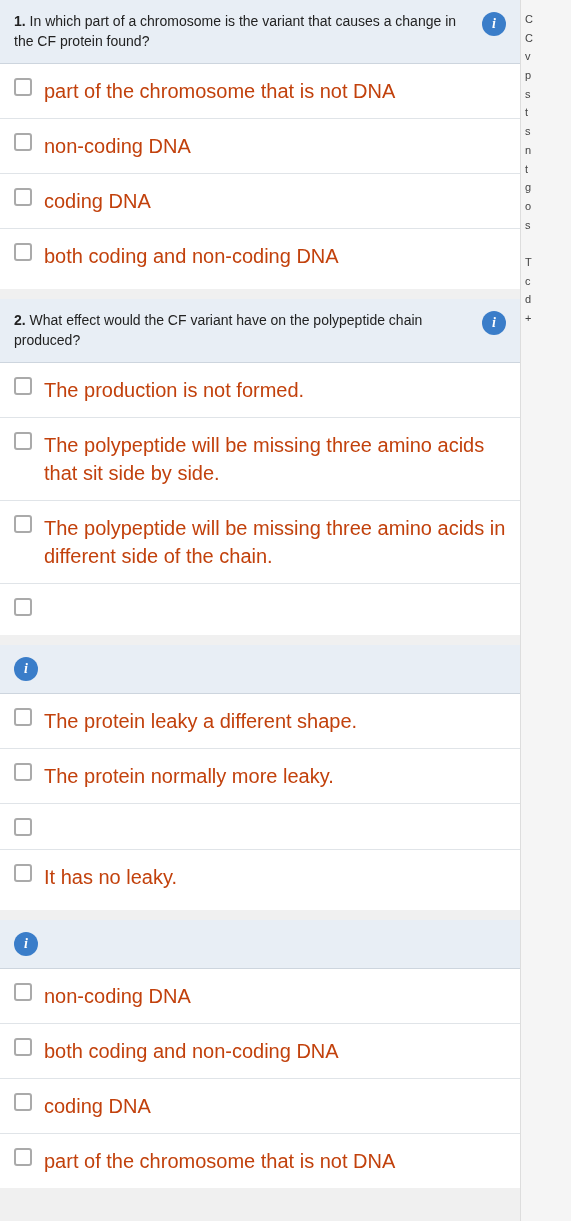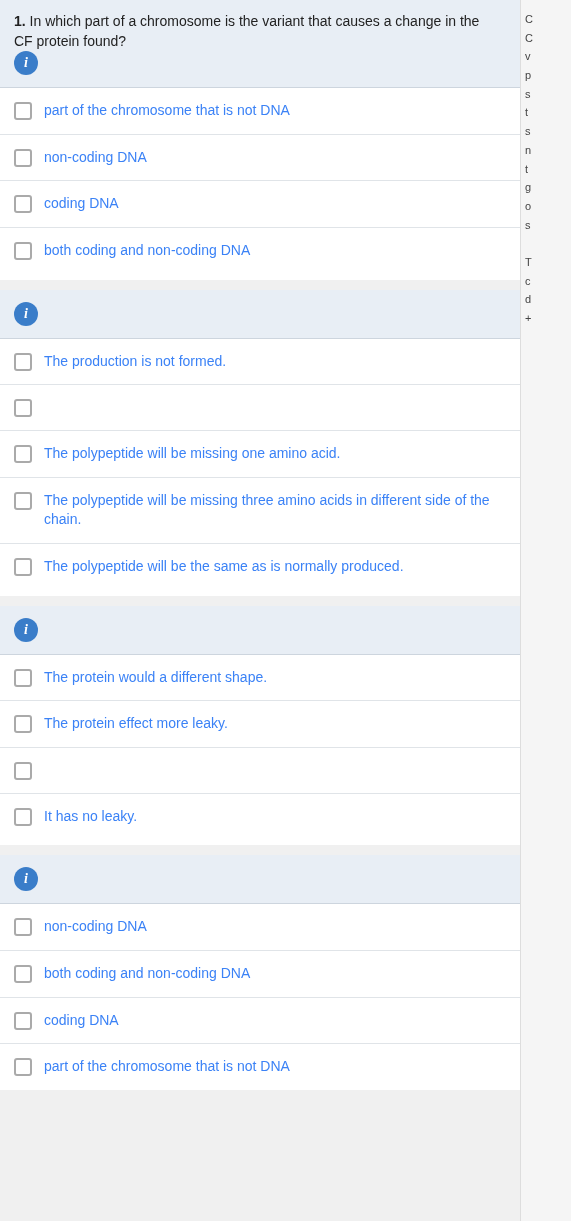--- a/index.html
+++ b/index.html
@@ -27,21 +27,20 @@
       margin-bottom: 6px;
     }
 
     .question-header {
       background: #e8eef5;
       padding: 12px 14px;
       display: flex;
       align-items: flex-start;
       justify-content: space-between;
       border-bottom: 1px solid #cdd5de;
-      flex-direction: column;
     }
 
     .question-text {
       font-size: 14px;
       color: #222;
       font-weight: 500;
       flex: 1;
       line-height: 1.4;
       padding-right: 8px;
     }
@@ -85,22 +84,22 @@
       height: 18px;
       border: 2px solid #aaa;
       border-radius: 3px;
       margin-right: 12px;
       flex-shrink: 0;
       margin-top: 1px;
       background: #fff;
     }
 
     .option-label {
-      font-size: 14px;
-      color: #3b82f6;
+      font-size: 20px;
+      color: #c2410c;
       line-height: 1.4;
     }
 
     .spacer {
       height: 10px;
       background: #f0f0f0;
     }
 
     .page-wrapper {
       position: relative;
@@ -145,54 +144,51 @@
           <span class="option-label">coding DNA</span>
         </div>
         <div class="option-row">
           <div class="checkbox"></div>
           <span class="option-label">both coding and non-coding DNA</span>
         </div>
       </div>
       <div class="spacer"></div>
       <div class="question-block">
         <div class="question-header">
+          <div class="question-text"><strong>2.</strong> What effect would the CF variant have on the polypeptide chain produced?</div>
           <div class="info-icon">i</div>
         </div>
         <div class="option-row">
           <div class="checkbox"></div>
           <span class="option-label">The production is not formed.</span>
         </div>
         <div class="option-row">
           <div class="checkbox"></div>
-        </div>
-        <div class="option-row">
-          <div class="checkbox"></div>
-          <span class="option-label">The polypeptide will be missing one amino acid.</span>
+          <span class="option-label">The polypeptide will be missing three amino acids that sit side by side.</span>
         </div>
         <div class="option-row">
           <div class="checkbox"></div>
           <span class="option-label">The polypeptide will be missing three amino acids in different side of the chain.</span>
         </div>
         <div class="option-row">
           <div class="checkbox"></div>
-          <span class="option-label">The polypeptide will be the same as is normally produced.</span>
         </div>
       </div>
       <div class="spacer"></div>
       <div class="question-block">
         <div class="question-header">
           <div class="info-icon">i</div>
         </div>
         <div class="option-row">
           <div class="checkbox"></div>
-          <span class="option-label">The protein would a different shape.</span>
-        </div>
-        <div class="option-row">
-          <div class="checkbox"></div>
-          <span class="option-label">The protein effect more leaky.</span>
+          <span class="option-label">The protein leaky a different shape.</span>
+        </div>
+        <div class="option-row">
+          <div class="checkbox"></div>
+          <span class="option-label">The protein normally more leaky.</span>
         </div>
         <div class="option-row">
           <div class="checkbox"></div>
         </div>
         <div class="option-row">
           <div class="checkbox"></div>
           <span class="option-label">It has no leaky.</span>
         </div>
       </div>
       <div class="spacer"></div>

